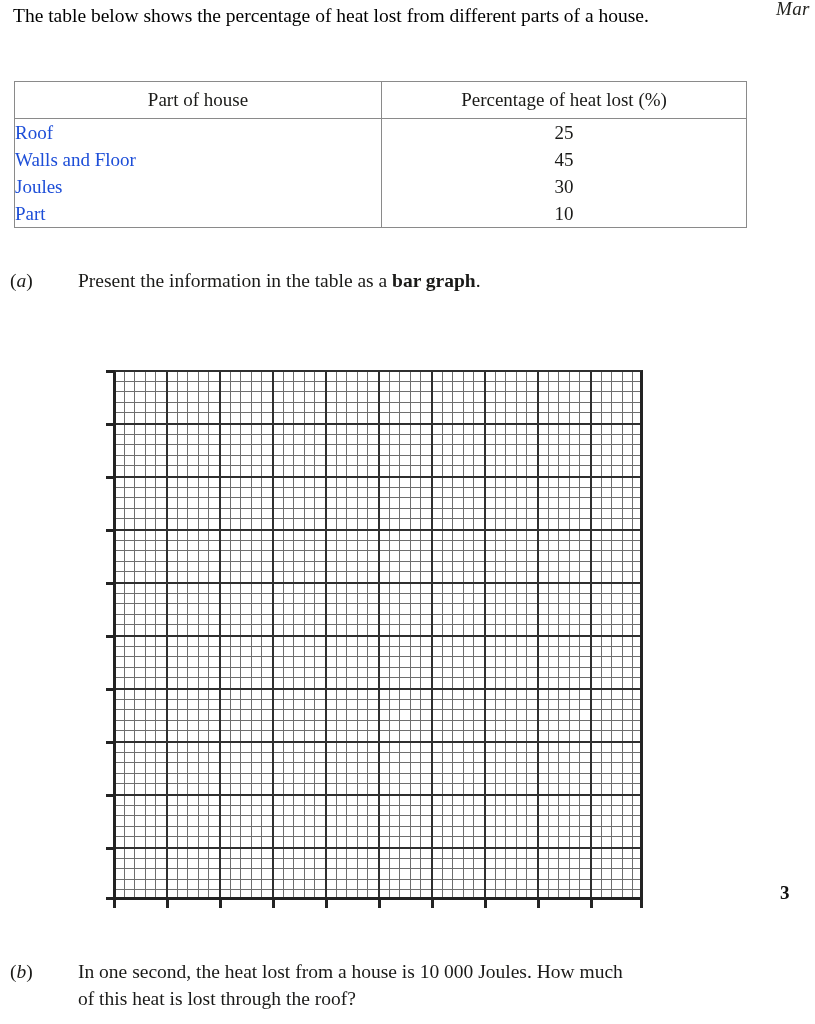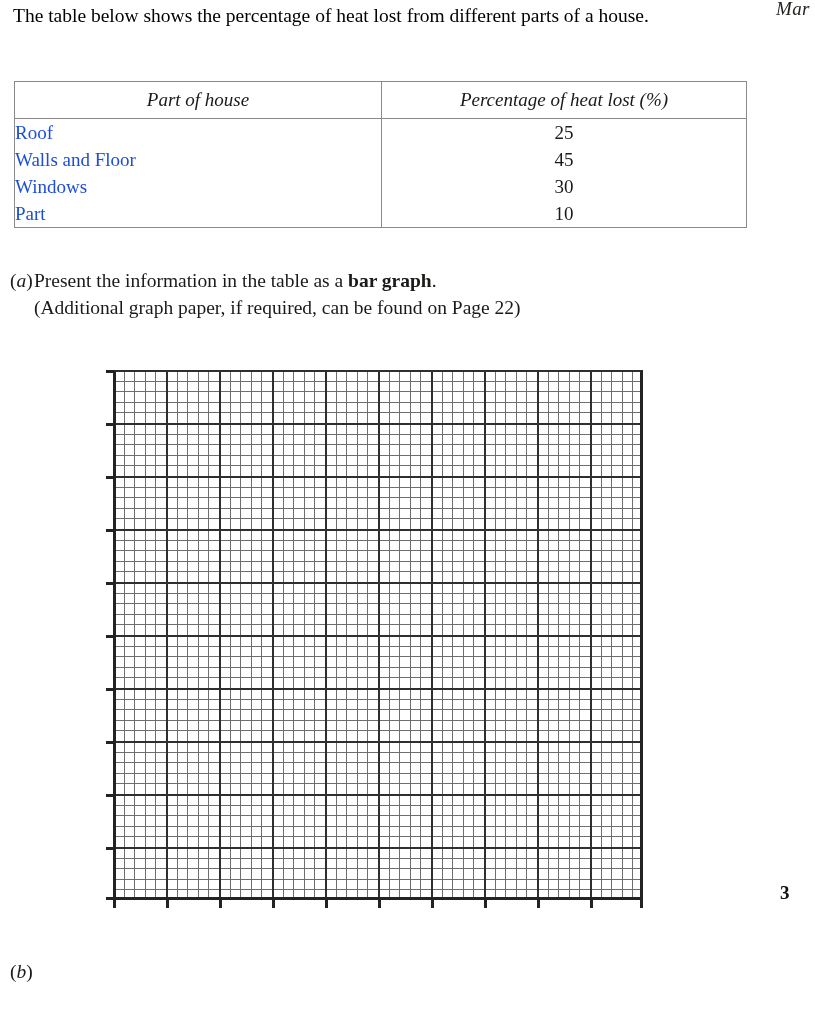--- a/index.html
+++ b/index.html
@@ -53,21 +53,20 @@
     border: 1.5px solid #8a8a8a;
     padding: 0;
     font-weight: normal;
   }
   #data-table .col-part   { width: 367px; }
   #data-table .col-pct    { width: 365px; }
 
   .th-cell {
     height: 36px;
     text-align: center;
-    font-style: italic;
     font-size: 19px;
     color: #1a1a18;
     vertical-align: middle;
   }
   .td-part {
     padding-left: 117px;
     font-size: 19px;
     line-height: 27px;
     vertical-align: top;
     padding-top: 4px;
@@ -94,21 +93,21 @@
     color: #1a1a18;
   }
   .qlabel {
     position: absolute;
     left: 0;
     top: 0;
     width: 38px;
     font-style: italic;
   }
   .qlabel .paren { font-style: normal; }
-  .qbody { margin-left: 24px; display: block; }
+  .qbody { margin-left: 68px; display: block; }
   .strong { font-weight: bold; }
 
   #part-a { left: 10px; top: 267px; width: 700px; }
   #part-b { left: 10px; top: 958px; width: 790px; }
 
   
   #marks-value {
     position: absolute;
     left: 780px;
     top: 882px;
@@ -188,38 +187,37 @@
     <tr>
       <th class="th-cell">Part of house</th>
       <th class="th-cell">Percentage of heat lost (%)</th>
     </tr>
   </thead>
   <tbody>
     <tr>
       <td class="td-part">
         <span class="cellline">Roof</span>
         <span class="cellline">Walls and Floor</span>
-        <span class="cellline">Windows</span>
+        <span class="cellline">Joules</span>
         <span class="cellline">Part</span>
       </td>
       <td class="td-pct">
         <span class="cellline">25</span>
         <span class="cellline">45</span>
         <span class="cellline">30</span>
         <span class="cellline">10</span>
       </td>
     </tr>
   </tbody>
 </table>
 
 <div class="qpart" id="part-a">
   <span class="qlabel"><span class="paren">(</span><span>a</span><span class="paren">)</span></span>
   <span class="qbody">
     <span>Present the information in the table as a </span><span class="strong">bar graph</span><span>.</span><br>
-    <span>(Additional graph paper, if required, can be found on Page 22)</span>
   </span>
 </div>
 
 <div id="graph-paper">
   <div id="graph-grid"></div>
   <div id="graph-frame"></div>
 
   <div class="tick-y" style="top:0px"></div>
   <div class="tick-y" style="top:53px"></div>
   <div class="tick-y" style="top:106px"></div>
@@ -243,15 +241,16 @@
   <div class="tick-x" style="left:424px"></div>
   <div class="tick-x" style="left:477px"></div>
   <div class="tick-x" style="left:527px"></div>
 </div>
 
 <div id="marks-value">3</div>
 
 <div class="qpart" id="part-b">
   <span class="qlabel"><span class="paren">(</span><span>b</span><span class="paren">)</span></span>
   <span class="qbody">
-    <br>
+    <span>In one second, the heat lost from a house is 10 000 Joules.  How much</span><br>
+    <span>of this heat is lost through the roof?</span>
   </span>
 </div>
 
 </body></html>

